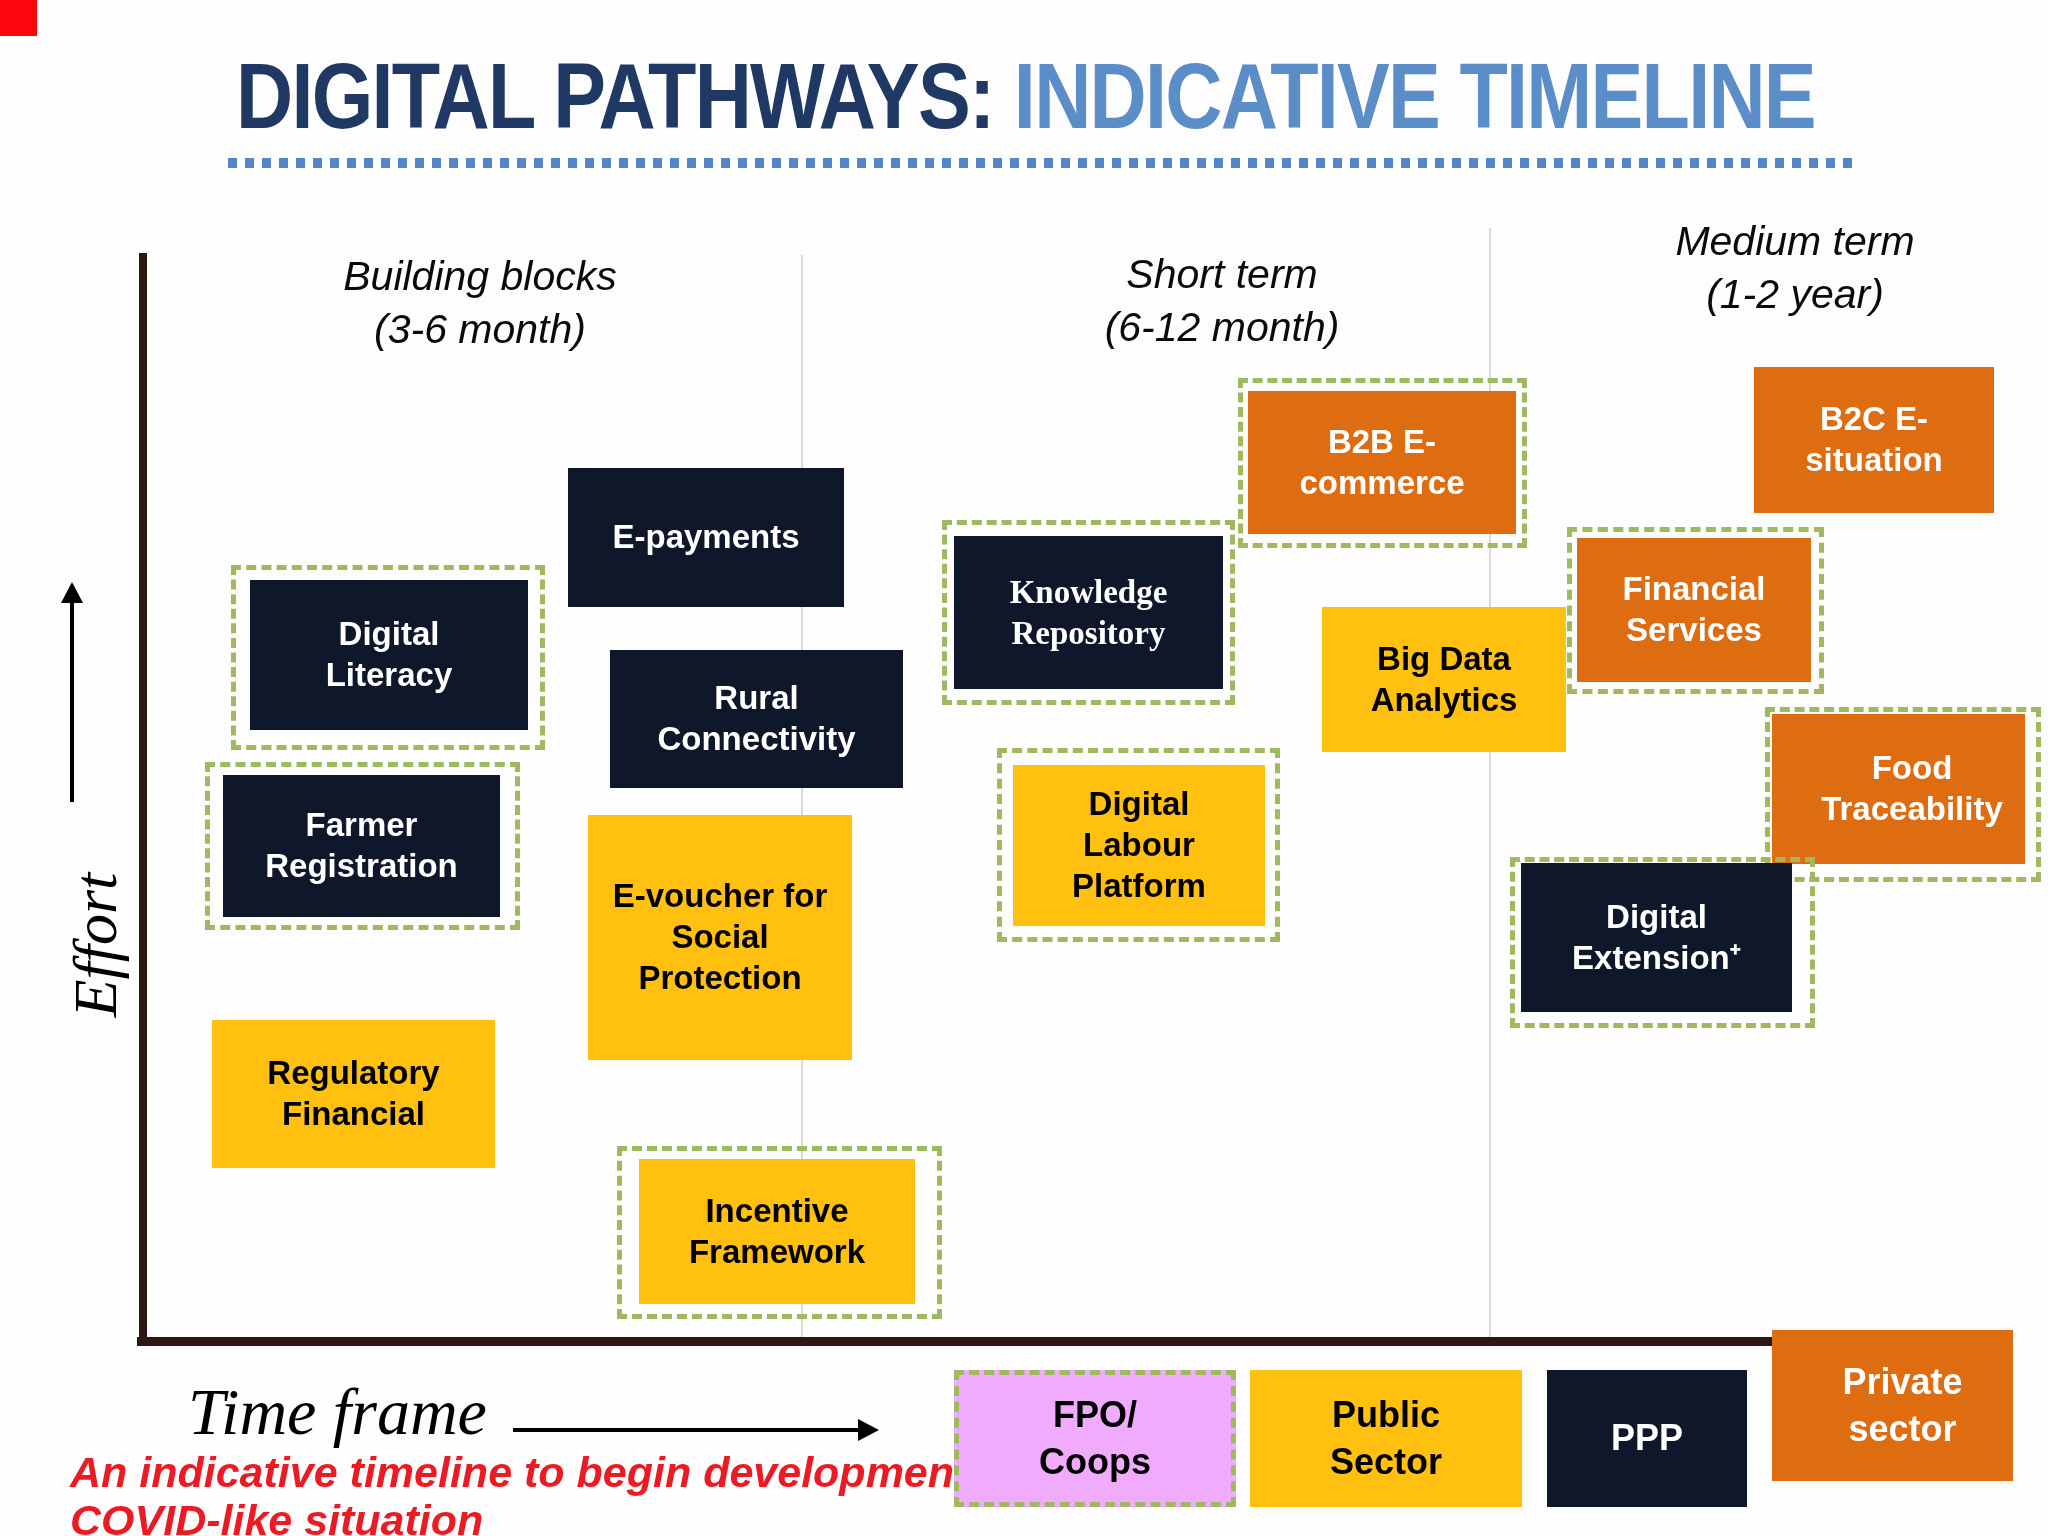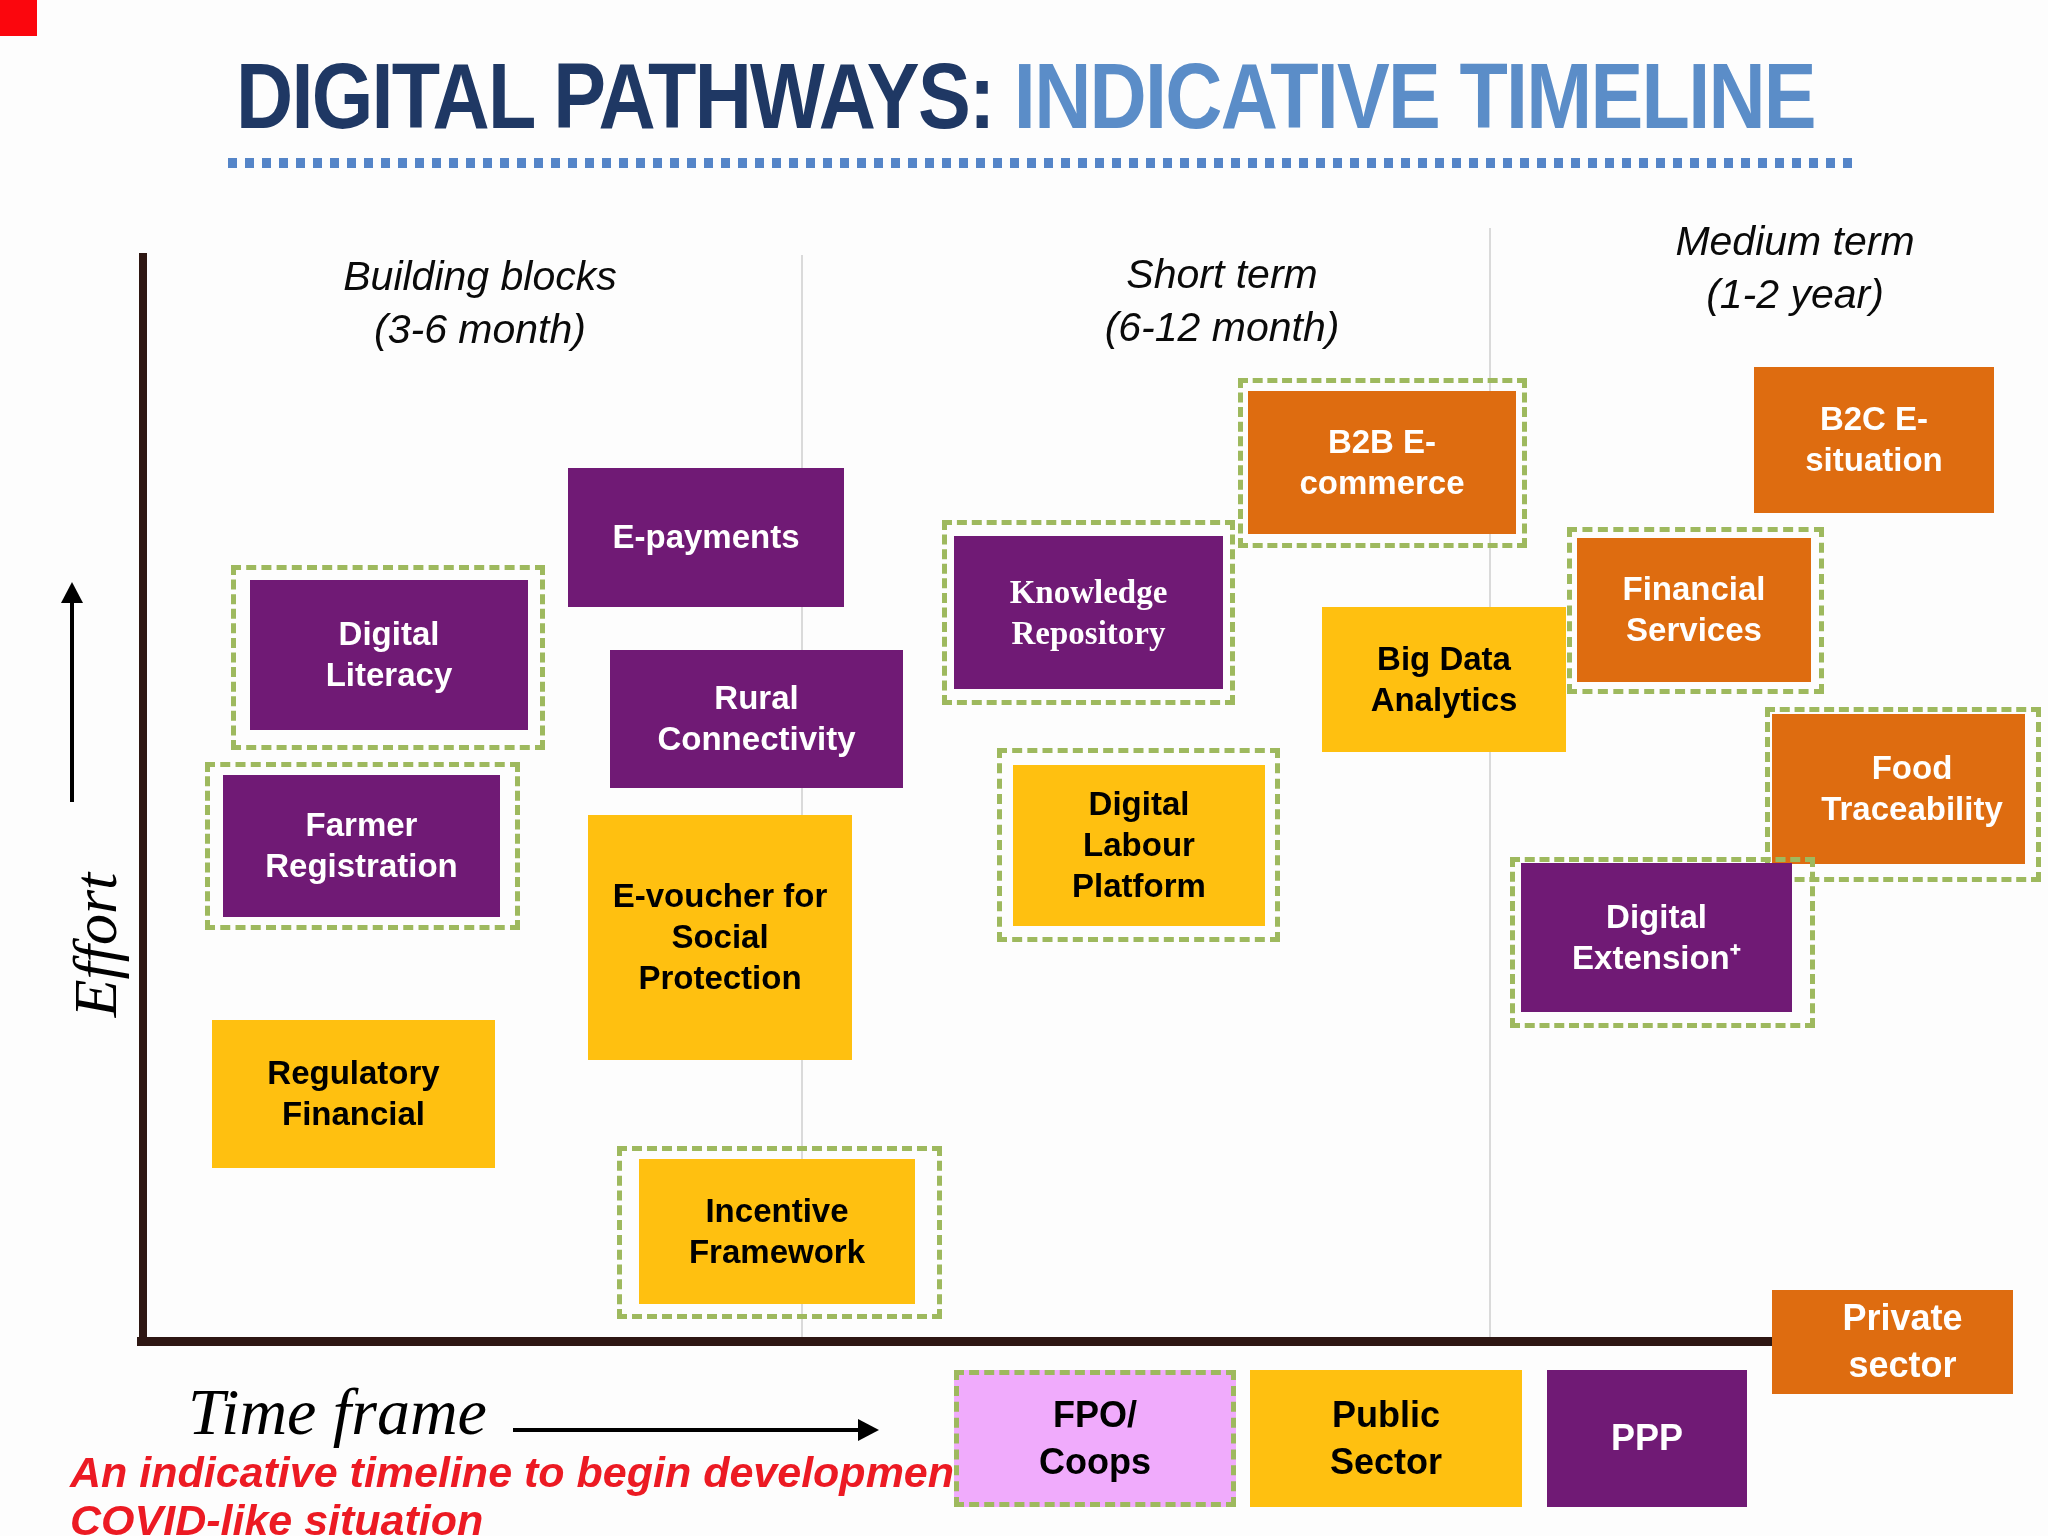--- a/index.html
+++ b/index.html
@@ -43,21 +43,21 @@
   #covid-note{
     position:absolute;left:70px;top:1448px;font-size:43px;line-height:1.12;
     font-style:italic;font-weight:600;color:#ec1a23;
   }
   
   .box{
     position:absolute;display:flex;align-items:center;justify-content:center;
     text-align:center;font-weight:700;font-size:33px;line-height:1.24;
     box-sizing:border-box;
   }
-  .blue{background:#701a75;color:#fff;}
+  .blue{background:#0f172a;color:#fff;}
   .yellow{background:#ffc010;color:#000;}
   .orange{background:#de6c10;color:#fff;}
   .white{background:#f0abfc;color:#000;}
   .fpo{
     position:absolute;border:5px dashed #9eb95e;box-sizing:border-box;
   }
   .fpo>.box{position:absolute;}
   .legend-box{font-size:36px;line-height:1.3;}
 </style>
 </head>
@@ -195,18 +195,18 @@
 
   <div class="box yellow legend-box" style="left:1250px;top:1370px;width:272px;height:137px;">
       <span class="pre">Public
 Sector</span>
     </div>
 
   <div class="box blue legend-box" style="left:1547px;top:1370px;width:200px;height:137px;">
       <span class="pre">PPP</span>
     </div>
 
-  <div class="box orange legend-box" style="left:1772px;top:1290px;width:241px;height:104px;padding-left:20px;">
+  <div class="box orange legend-box" style="left:1772px;top:1330px;width:241px;height:151px;padding-left:20px;">
       <span class="pre">Private
 sector</span>
     </div>
 
 </div>
 
 </body></html>

